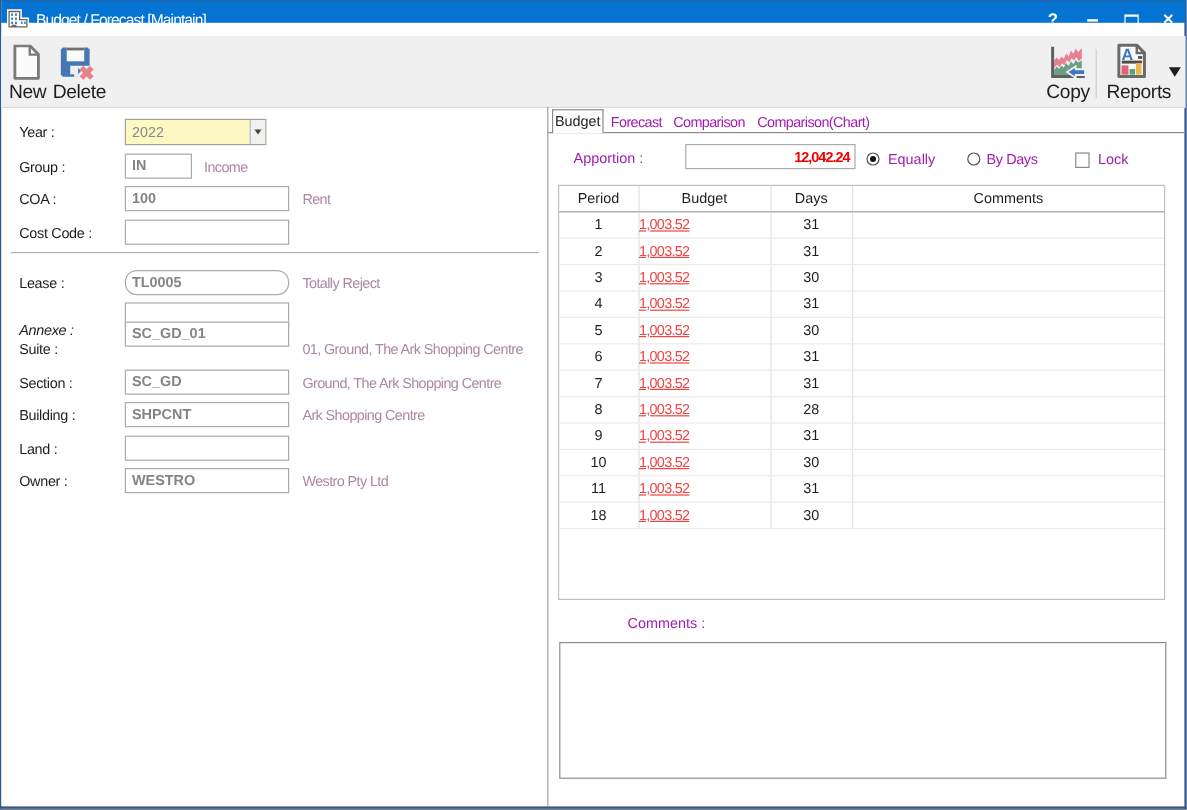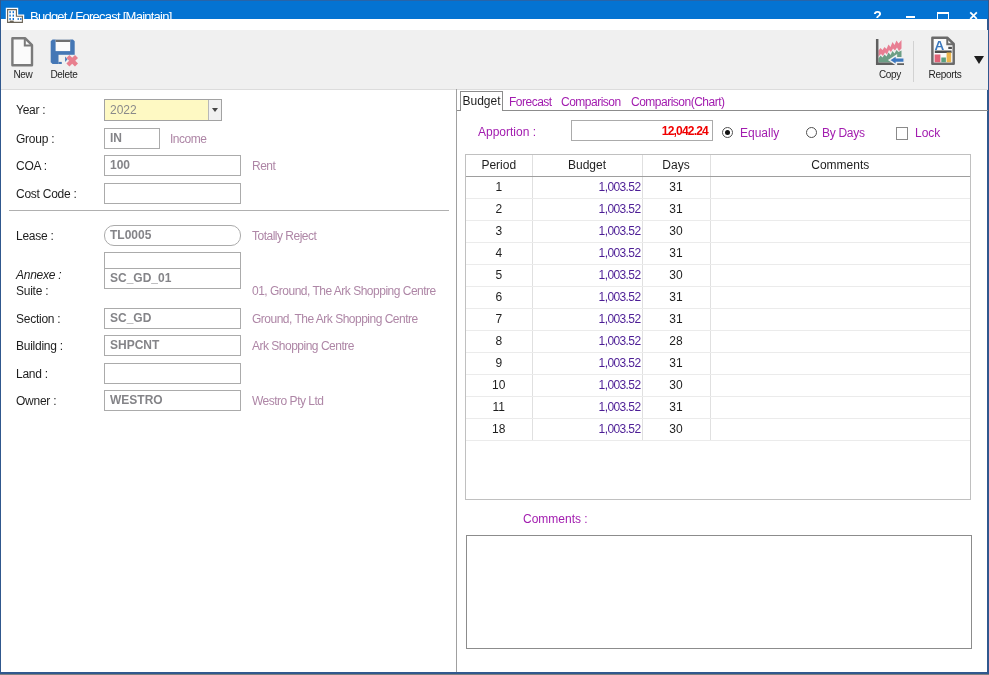--- a/index.html
+++ b/index.html
@@ -7,32 +7,32 @@
 body { font-family:"Liberation Sans",sans-serif; background:#808080; position:relative; }
 #win { position:absolute; left:0; top:0; width:989px; height:674px;
   background:#fff; border-left:1px solid #30588e; border-right:2px solid #30588e; border-bottom:2px solid #30588e; }
 .abs { position:absolute; }
 
 #titlebar { position:absolute; left:0; top:0; width:987px; height:19px; background:#0473d2; border-top:1px solid #2864a8;}
 #title { position:absolute; left:29px; top:0; height:30px; line-height:31px; color:#fff; font-size:13px; letter-spacing:-0.75px; }
 .tbtn { position:absolute; top:0; width:31px; height:30px; color:#fff; text-align:center; line-height:30px; }
 
 #toolbar { position:absolute; left:0; top:30px; width:987px; height:60px; background:#f0f0f0; border-bottom:1px solid #dcdcdc; }
-.tool-lbl { position:absolute; font-size:10px; color:#1e1e1e; text-align:center; top:39px; letter-spacing:-0.3px; }
+.tool-lbl { position:absolute; font-size:16px; color:#1e1e1e; text-align:center; top:39px; letter-spacing:-0.3px; }
 
 .flabel { position:absolute; left:15px; font-size:12px; color:#1e1e1e; letter-spacing:-0.25px; }
 .finput { position:absolute; left:103px; width:137px; height:21px; border:1px solid #ababab; background:#fff;
   font-size:12px; font-weight:bold; color:#848488; line-height:19px; padding-left:5px; }
 .fdesc { position:absolute; left:251px; font-size:12px; color:#ae86a6; letter-spacing:-0.5px; }
 .cell { position:absolute; font-size:12px; color:#a21caf; }
 table.grid { border-collapse:collapse; }
 td.gh { text-align:center; border-right:1px solid #e0e0e0; border-bottom:1px solid #9e9e9e; }
 tr.gr { height:22px; }
 tr.gr td { text-align:center; border-right:1px solid #e0e0e0; border-bottom:1px solid #ebebeb; }
-tr.gr td.b { text-align:right; padding-right:1px; color:#4c1d95; letter-spacing:-0.6px; }
+tr.gr td.b { text-align:left; padding-right:1px; color:#ef4444; letter-spacing:-0.6px;text-decoration:underline; }
 tr.gr td.c { border-right:none; }
 </style>
 </head>
 <body>
 <div id="win">
   <div id="titlebar">
     <svg class="abs" style="left:4px;top:6px" width="20" height="18" viewBox="0 0 20 18">
       <path d="M0.8 0.8 H13.2 V7.5 H19.2 V17.2 H0.8 Z" fill="#fff"></path>
       <path d="M2.6 2.6 H11.4 V9.3 H17.4 V15.4 H2.6 Z" fill="none" stroke="#6b6458" stroke-width="1.1"></path>
       <g fill="#1573cf">

